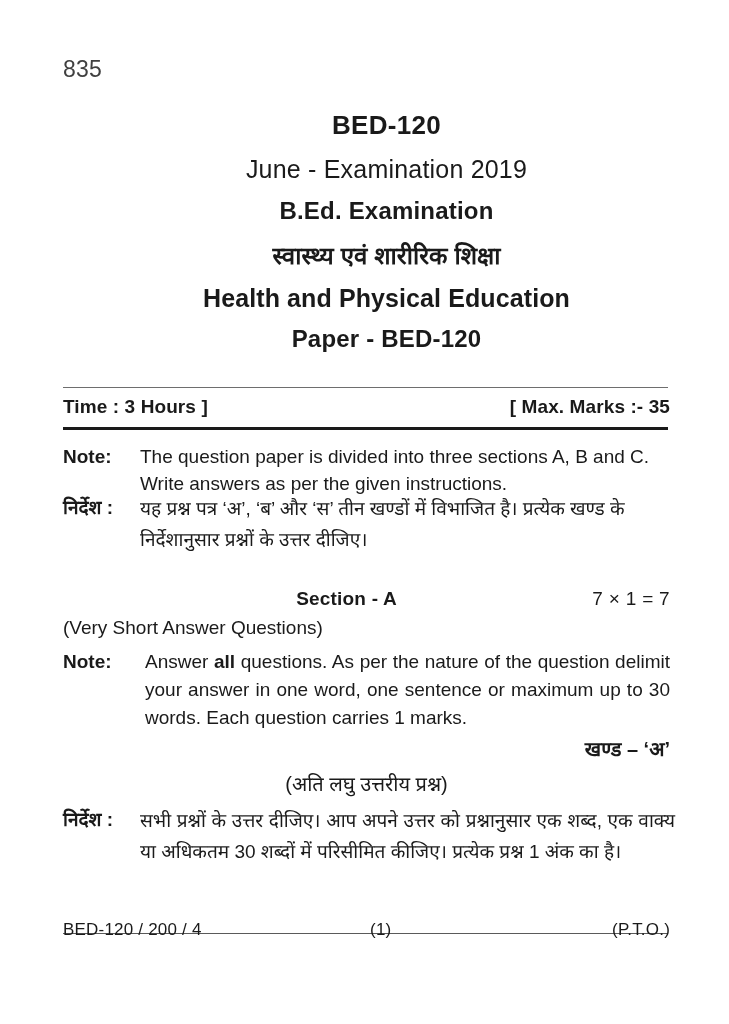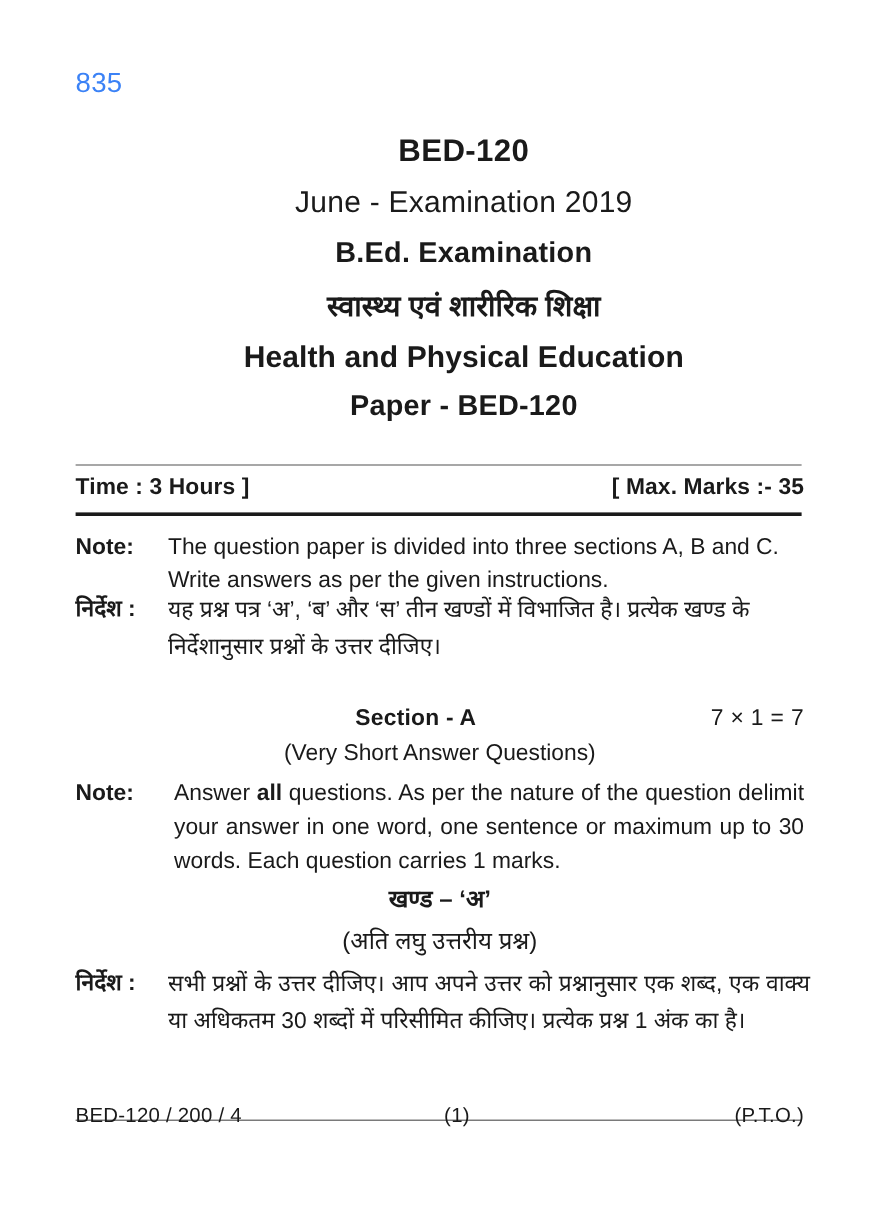--- a/index.html
+++ b/index.html
@@ -25,21 +25,21 @@
   }
 
   
   .code-number {
     position: absolute;
     left: 63px;
     top: 56px;
     font-size: 23px;
     font-weight: 400;
     letter-spacing: 0.2px;
-    color: #3b82f6;
+    color: #404040;
   }
 
   
   .title-block {
     position: absolute;
     left: 0;
     right: 0;
     top: 112px;
     text-align: center;
     padding-left: 44px;
@@ -182,21 +182,20 @@
     top: 0;
     font-size: 19px;
     font-weight: 400;
     letter-spacing: 0.3px;
   }
   .section-sub {
     position: absolute;
     left: 63px;
     top: 617px;
     width: 607px;
-    text-align: center;
     font-size: 19px;
     padding-right: 40px;
   }
 
   
   #note-en2-row {
     left: 63px;
     top: 648px;
     width: 607px;
   }
@@ -205,21 +204,21 @@
     text-align: justify;
     line-height: 1.47;
   }
 
   
   .section-head-hi {
     position: absolute;
     left: 63px;
     top: 735px;
     width: 607px;
-    text-align: center;
+    text-align: right;
     font-size: 20px;
     font-weight: bold;
     padding-right: 32px;
   }
   .section-sub-hi {
     position: absolute;
     left: 63px;
     top: 770px;
     width: 607px;
     text-align: center;

